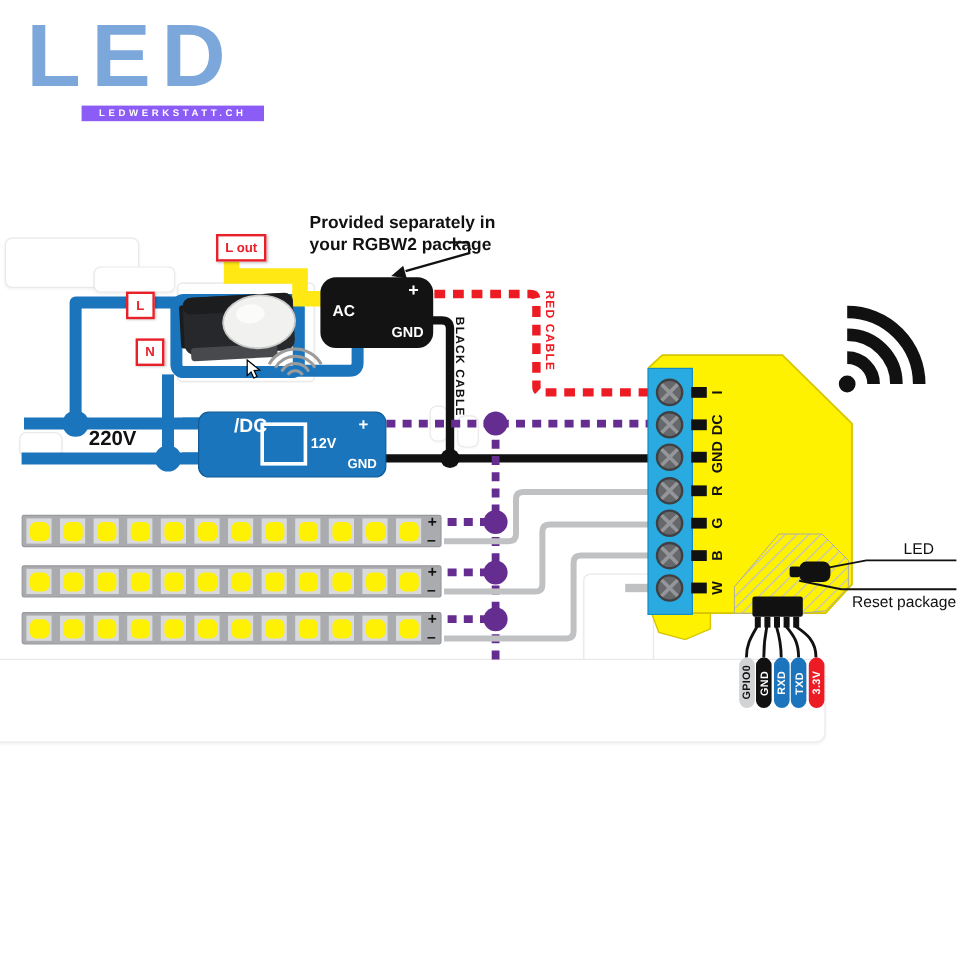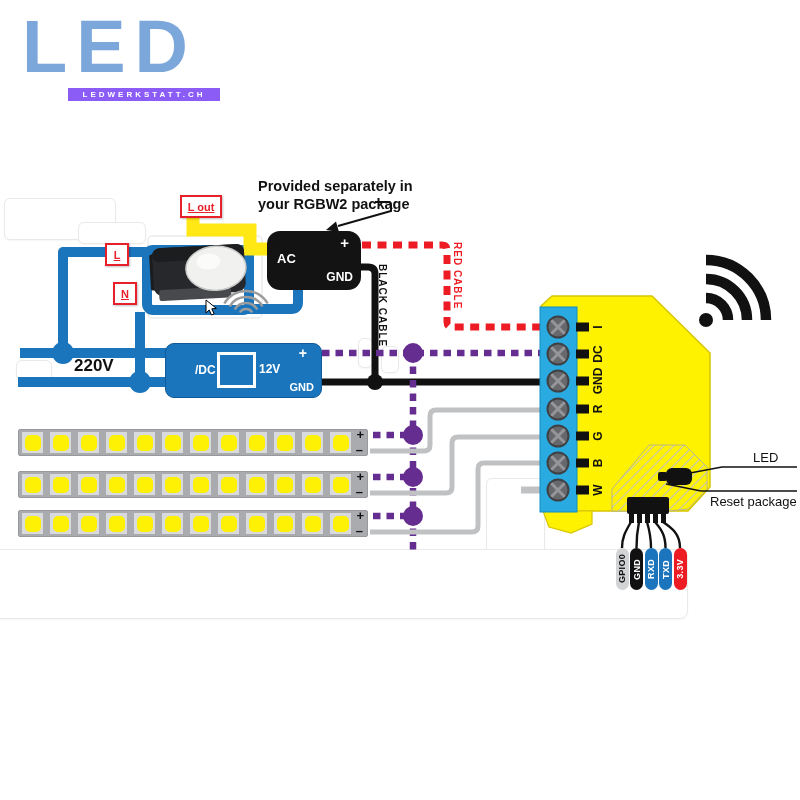--- a/index.html
+++ b/index.html
@@ -12,21 +12,21 @@
   .logo-text{position:absolute;left:22px;top:4px;font-weight:700;font-size:74px;
              letter-spacing:9px;color:#7CA7DB;}
   .logo-banner{position:absolute;left:30px;top:88px;width:152px;height:13px;background:#8b5cf6;
                color:#fff;font-size:8px;font-weight:700;letter-spacing:3px;text-align:center;
                line-height:13px;margin-left:38px;}
   
   .anno{position:absolute;left:258px;font-size:14.5px;font-weight:700;color:#111;}
   
   .redbox{position:absolute;background:#fff;border:2px solid #E8202A;color:#E8202A;
           font-weight:700;font-size:11px;display:flex;align-items:center;justify-content:center;
-          box-shadow:1px 1px 2px rgba(0,0,0,0.25);text-decoration:underline;}
+          box-shadow:1px 1px 2px rgba(0,0,0,0.25);}
   .v220{position:absolute;left:74px;top:356px;font-size:17px;font-weight:700;color:#111;}
   
   .vtext{position:absolute;writing-mode:vertical-rl;text-orientation:mixed;
          font-size:10px;font-weight:700;letter-spacing:1px;}
   
   .acbox{position:absolute;left:267px;top:231px;width:94px;height:59px;background:#131313;
          border-radius:13px;color:#fff;font-weight:700;}
   
   .psubox{position:absolute;left:165px;top:343px;width:155px;height:53px;background:#1B75BC;
           border:1px solid #0f5a97;border-radius:9px;color:#fff;font-weight:700;}
@@ -216,21 +216,21 @@
   <div class="vtext" style="left:452px;top:242px;color:#ED1C24;">RED CABLE</div>
   <div class="vtext" style="left:377px;top:264px;color:#111;">BLACK CABLE</div>
 
   <div class="acbox">
     <span class="abs" style="left:10px;top:20px;font-size:13px;">AC</span>
     <span class="abs" style="right:12px;top:3px;font-size:15px;">+</span>
     <span class="abs" style="right:8px;bottom:6px;font-size:12px;">GND</span>
   </div>
 
   <div class="psubox">
-    <span class="abs" style="left:29px;top:19px;font-size:12px;">/DC</span>
+    <span class="abs" style="left:29px;top:3px;font-size:16px;">/DC</span>
     <span class="sq"></span>
     <span class="abs" style="left:93px;top:18px;font-size:12px;">12V</span>
     <span class="abs" style="right:14px;top:1px;font-size:14px;">+</span>
     <span class="abs" style="right:7px;bottom:4px;font-size:11px;">GND</span>
   </div>
 
   <div class="ptr-label" style="left:753px;top:450px;">LED</div>
   <div class="ptr-label" style="left:710px;top:494px;">Reset package</div>
 
 <div class="term-label" style="top: 327px;">I</div>

